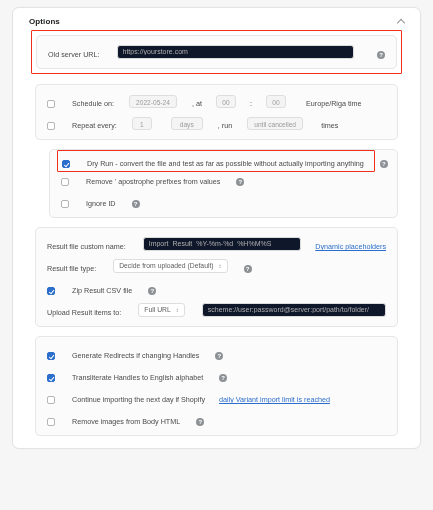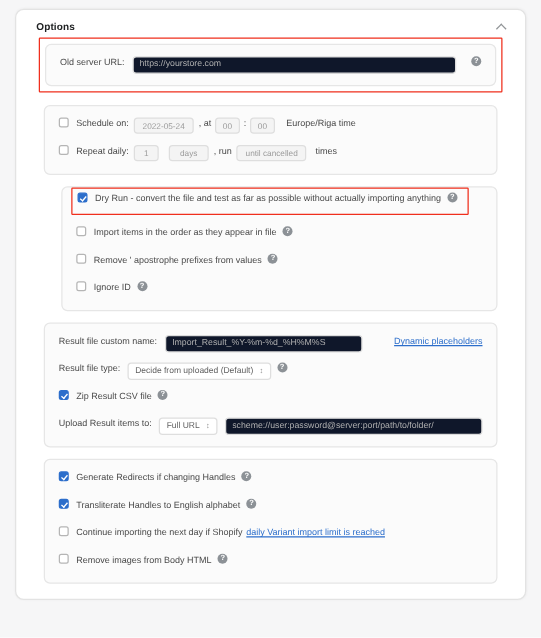--- a/index.html
+++ b/index.html
@@ -88,23 +88,24 @@
     margin: 0;
   }
   .redbox-dry {
     margin: 0 18px 0 18px;
     padding: 1px 4px 1px 4px;
   }
 
   
   .row {
     display: flex;
-    align-items: flex-start;
+    align-items: flex-end;
     min-height: 14px;
     margin-bottom: 8px;
+    gap: 11px;
   }
   .row:last-child {
     margin-bottom: 0;
   }
   .label {
     color: #4a4a4a;
     font-size: 7.2px;
     white-space: nowrap;
   }
   .label-muted {
@@ -299,44 +300,39 @@
         <span class="label">Schedule on:</span>
         <span class="boxfield f-date">2022-05-24</span>
         <span class="label">, at</span>
         <span class="boxfield f-time">00</span>
         <span class="label">:</span>
         <span class="boxfield f-time">00</span>
         <span class="label" style="margin-left:6px;">Europe/Riga time</span>
       </div>
       <div class="row" style="margin-bottom:0;">
         <span class="cb"></span>
-        <span class="label">Repeat daily:</span>
+        <span class="label">Repeat every:</span>
         <span class="boxfield f-num">1</span>
         <span class="boxfield f-unit">days</span>
         <span class="label">, run</span>
         <span class="boxfield f-run">until cancelled</span>
         <span class="label" style="margin-left:3px;">times</span>
       </div>
     </div>
 
     <div class="panel" style="padding-top:0;padding-left:0;padding-right:15px;margin-left:36px;">
       <div class="redbox redbox-dry" style="margin:0 7px 0 7px;padding:3px 4px;">
         <div class="row" style="margin-bottom:0;">
           <span class="cb checked"></span>
           <span class="label">Dry Run - convert the file and test as far as possible without actually importing anything</span>
           <span class="help">?</span>
         </div>
       </div>
 
       <div style="padding:0 11px;">
-        <div class="row" style="margin-top:9px;">
-          <span class="cb"></span>
-          <span class="label">Import items in the order as they appear in file</span>
-          <span class="help">?</span>
-        </div>
         <div class="row">
           <span class="cb"></span>
           <span class="label">Remove ' apostrophe prefixes from values</span>
           <span class="help">?</span>
         </div>
         <div class="row">
           <span class="cb"></span>
           <span class="label">Ignore ID</span>
           <span class="help">?</span>
         </div>

